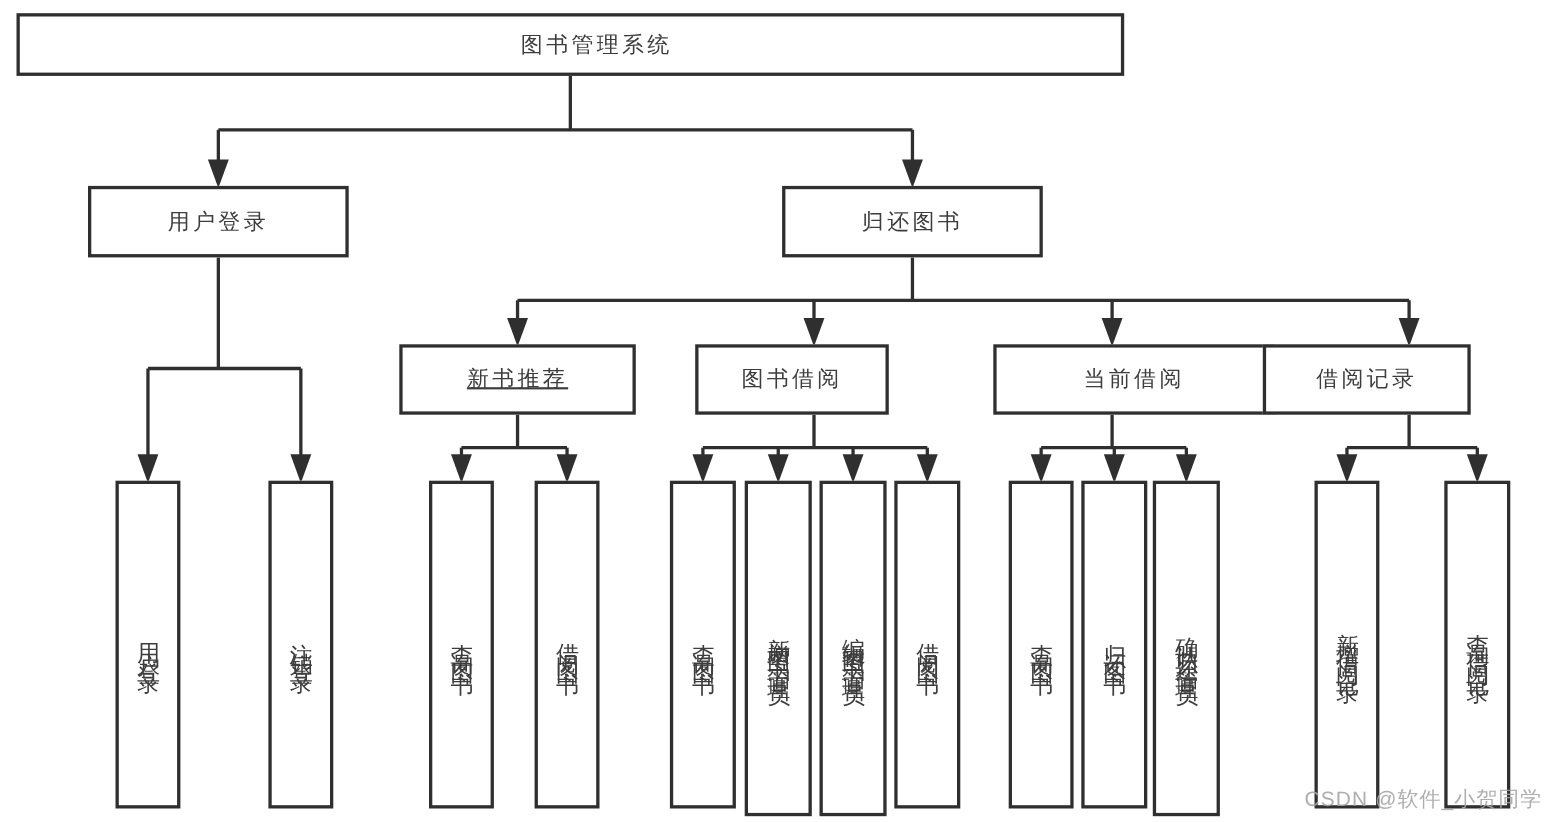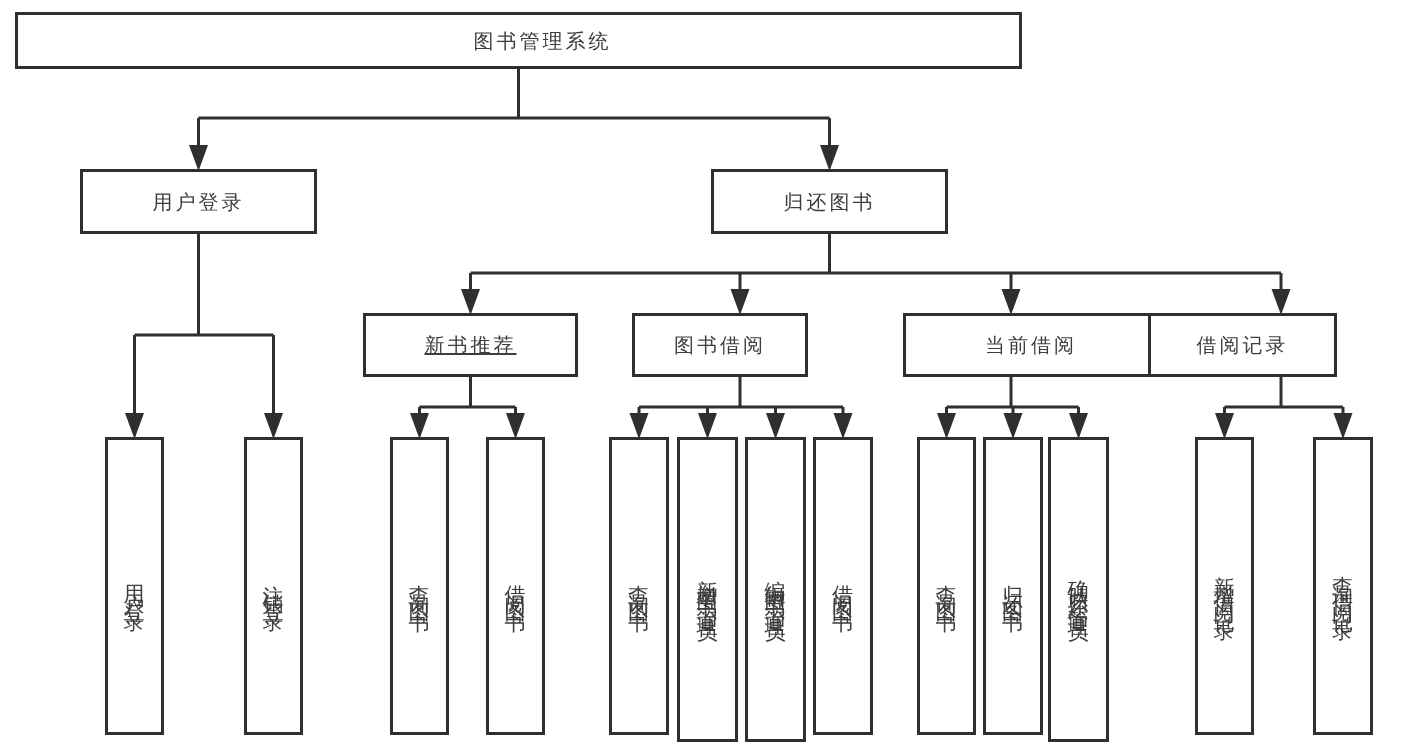--- a/index.html
+++ b/index.html
@@ -155,14 +155,15 @@
   <div class="leaf" style="left:745px; top:437px; width:61px; height:305px; letter-spacing:6px;">编辑图书（管理员）</div>
   <div class="leaf" style="left:813px; top:437px; width:60px; height:298px;">借阅图书</div>
 
   <div class="leaf" style="left:917px; top:437px; width:59px; height:298px;">查询图书</div>
   <div class="leaf" style="left:983px; top:437px; width:60px; height:298px;">归还图书</div>
   <div class="leaf" style="left:1048px; top:437px; width:61px; height:305px; letter-spacing:6px;">确认归还（管理员）</div>
 
   <div class="leaf" style="left:1195px; top:437px; width:59px; height:298px;">新增借阅记录</div>
   <div class="leaf" style="left:1313px; top:437px; width:60px; height:298px;">查询借阅记录</div>
 
+  <div class="watermark">CSDN @软件_小贺同学</div>
 
 </div>
 
 </body></html>

